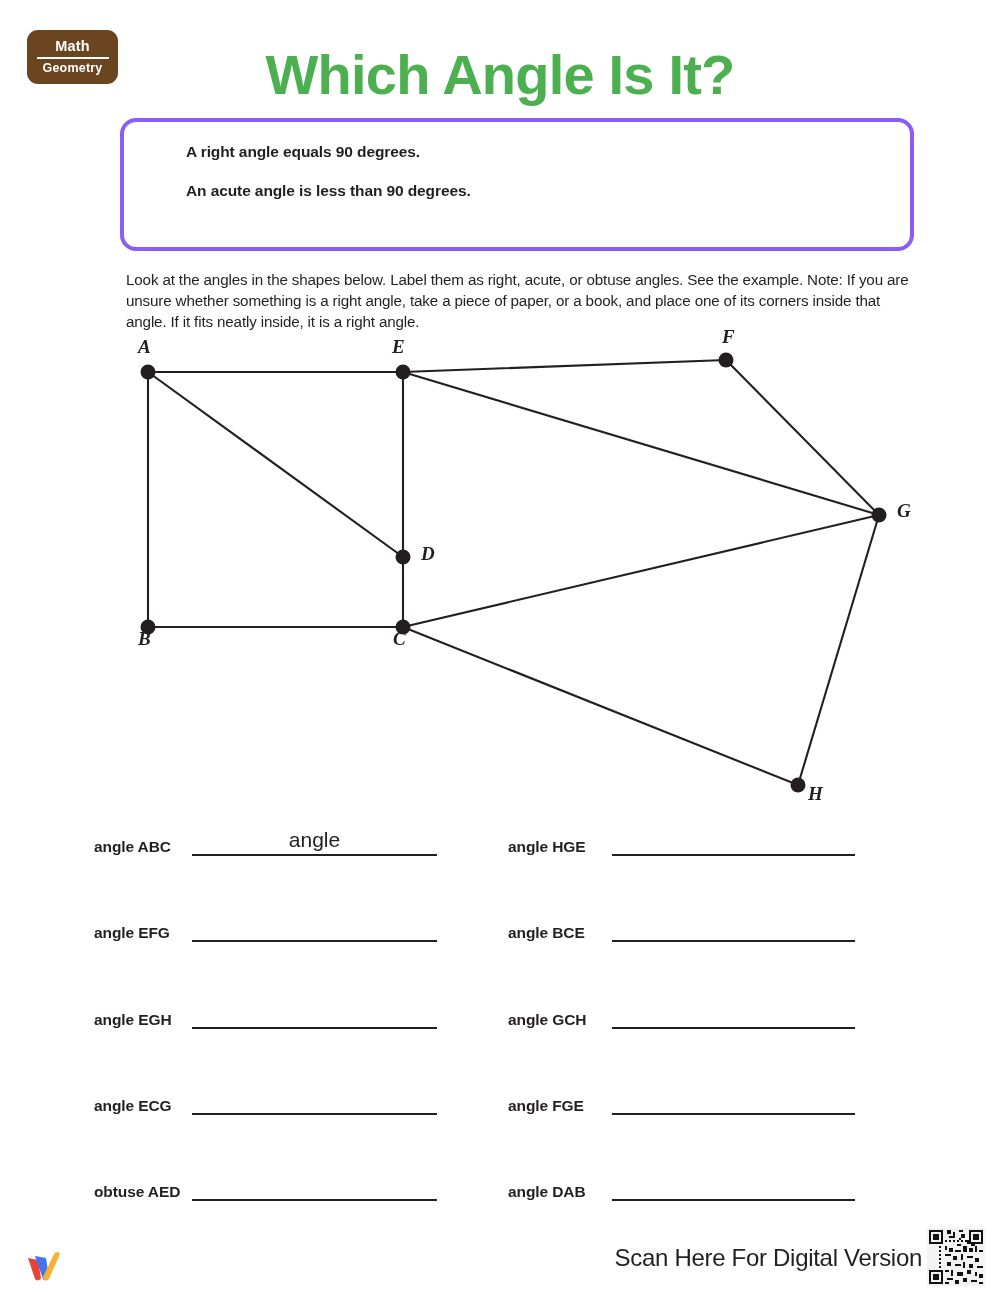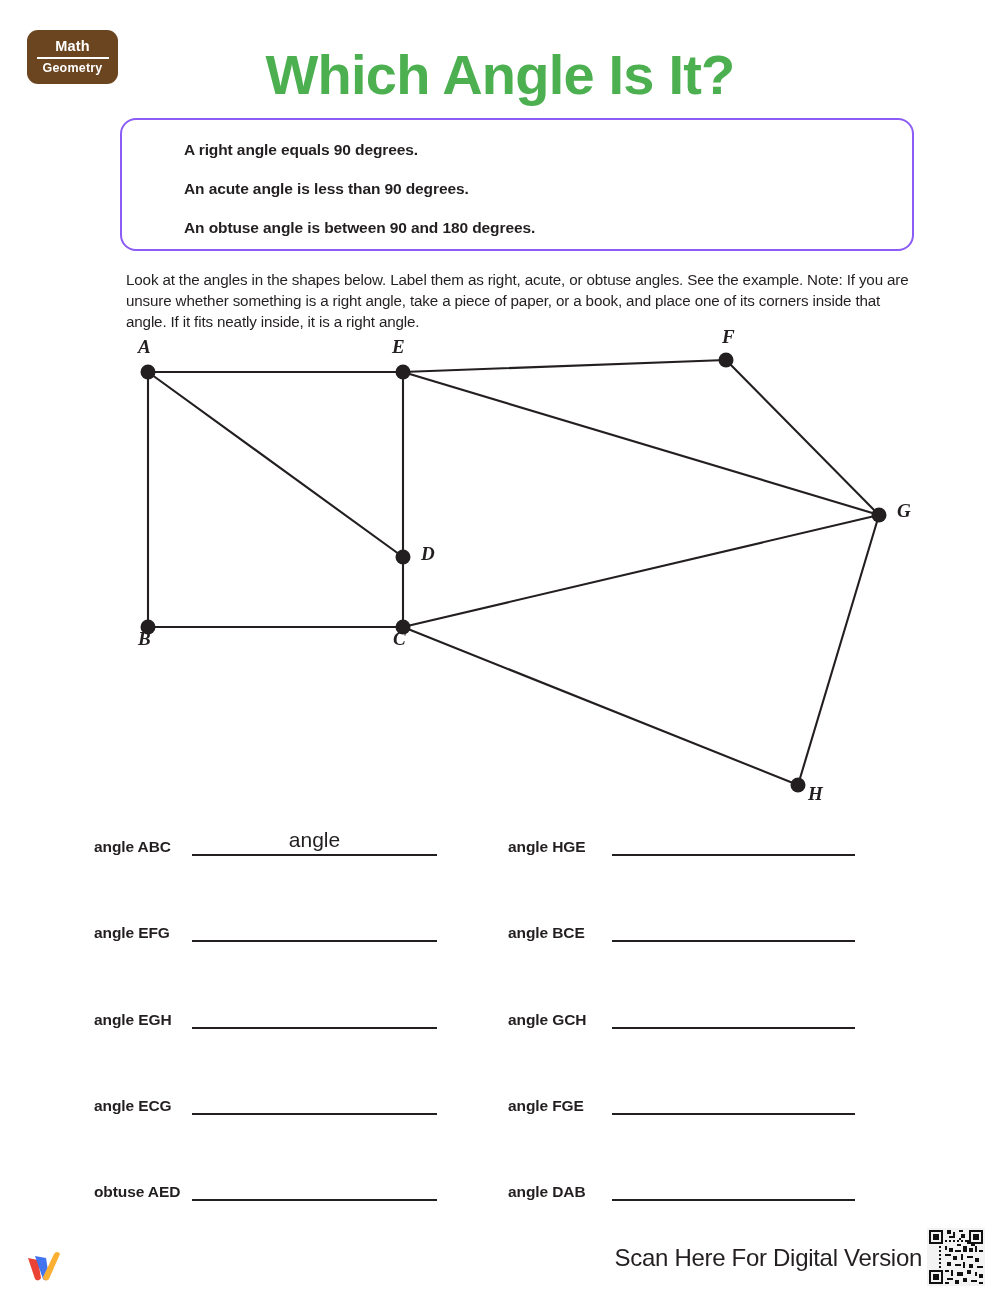--- a/index.html
+++ b/index.html
@@ -68,21 +68,21 @@
     font-family: "Liberation Sans", sans-serif;
   }
 
   
   #definitions-box {
     position: absolute;
     left: 120px;
     top: 118px;
     width: 794px;
     height: 133px;
-    border: 2px solid #8b5cf6;
+    border: 4px solid #8b5cf6;
     border-radius: 16px;
     box-sizing: border-box;
     padding: 20px 0 0 62px;
   }
   #definitions-box .definition-line {
     font-size: 15.5px;
     font-weight: bold;
     color: #231f20;
     line-height: 19px;
     margin-bottom: 20px;
@@ -208,21 +208,20 @@
   <div class="badge-main">Math</div>
   <div class="badge-rule"></div>
   <div class="badge-sub">Geometry</div>
 </div>
 
 <div id="worksheet-title">Which Angle Is It?</div>
 
 <div id="definitions-box">
   <div class="definition-line">A right angle equals 90 degrees.</div>
   <div class="definition-line">An acute angle is less than 90 degrees.</div>
-  <div class="definition-line">An obtuse angle is between 90 and 180 degrees.</div>
 </div>
 
 <div id="instructions">Look at the angles in the shapes below.  Label them as right, acute, or obtuse angles. See the example.  Note: If you are unsure whether something is a right angle, take a piece of paper, or a book, and place one of its corners inside that angle.  If it fits neatly inside, it is a right angle.</div>
 
 <svg id="angle-figure" viewBox="0 0 1000 1294" xmlns="http://www.w3.org/2000/svg">
   <g id="figure-edges" stroke="#231f20" stroke-width="2.1" stroke-linecap="round">
       <line x1="148" y1="372" x2="403" y2="372"></line>
       <line x1="148" y1="372" x2="148" y2="627"></line>
       <line x1="148" y1="372" x2="403" y2="557"></line>
       <line x1="148" y1="627" x2="403" y2="627"></line>

